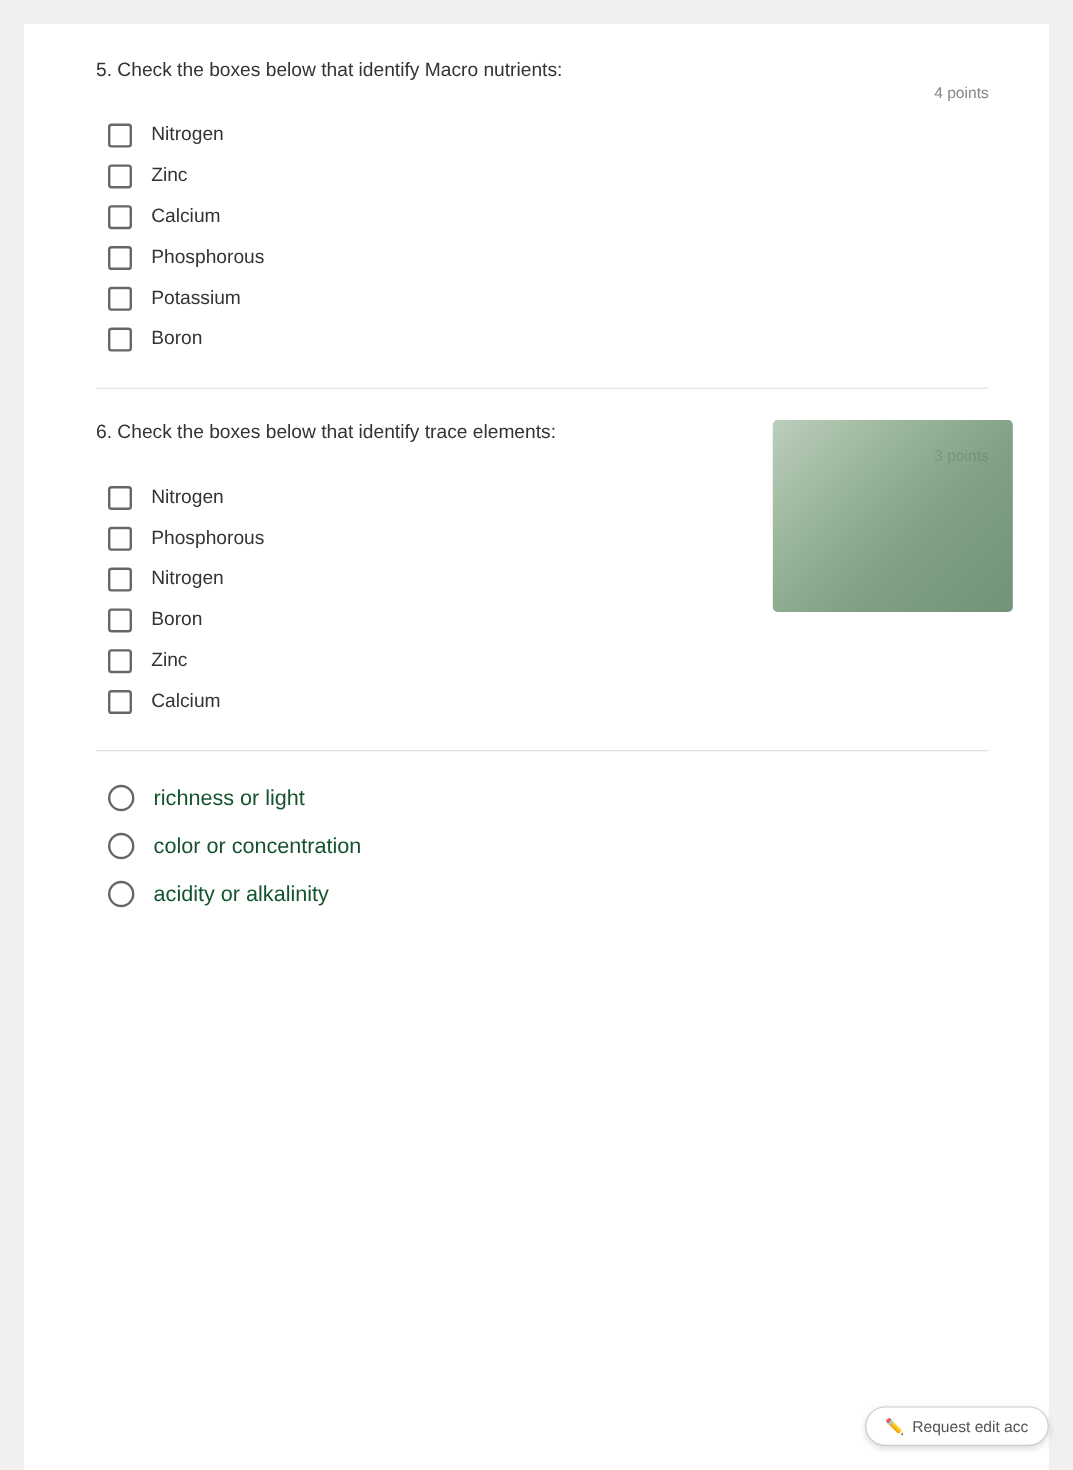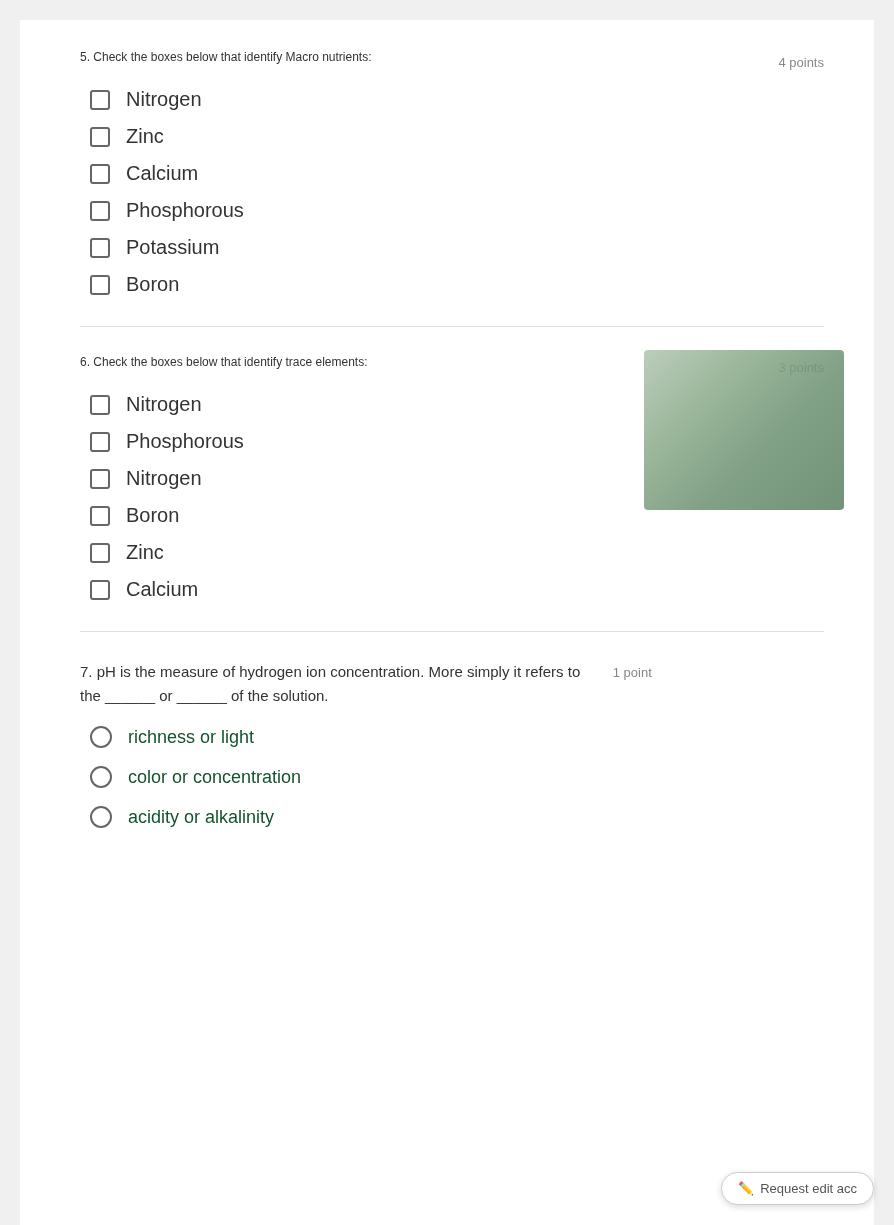--- a/index.html
+++ b/index.html
@@ -30,32 +30,32 @@
     }
 
     .question-header {
       display: flex;
       justify-content: space-between;
       align-items: flex-start;
       margin-bottom: 18px;
     }
 
     .question-text {
-      font-size: 12px;
+      font-size: 16px;
       color: #333;
       font-weight: 400;
       flex: 1;
     }
 
     .points-badge {
       font-size: 13px;
       color: #888;
       white-space: nowrap;
       margin-left: 20px;
-      margin-top: 5px;
+      margin-top: 20px;
     }
 
     .options-list {
       list-style: none;
       padding-left: 10px;
     }
 
     .checkbox-item {
       display: flex;
       align-items: center;
@@ -74,21 +74,21 @@
       flex-shrink: 0;
       background: white;
     }
 
     .checkbox-item input[type="checkbox"]:checked {
       background-color: #1a73e8;
       border-color: #1a73e8;
     }
 
     .checkbox-label {
-      font-size: 20px;
+      font-size: 16px;
       color: #333;
     }
 
     .radio-item {
       display: flex;
       align-items: center;
       margin-bottom: 18px;
     }
 
     .radio-item input[type="radio"] {
@@ -237,29 +237,20 @@
       <li class="checkbox-item">
         <input type="checkbox" id="q6-calcium" style="">
         <label class="checkbox-label" for="q6-calcium">Calcium</label>
       </li>
     </ul>
   </div>
 
   <hr class="divider">
 
   <div class="question-block">
-    <div class="question-header">
-      <span class="question-7-text">
-        <span>7.</span>
-        <span>pH is the measure of hydrogen ion concentration. More simply it refers to</span>
-        &nbsp;&nbsp;<span class="points-badge" style="display:inline;">1 point</span>
-        <br>
-        <span>the ______ or ______ of the solution.</span>
-      </span>
-    </div>
     <ul class="options-list">
       <li class="radio-item">
         <input type="radio" name="q7" id="q7-richness" style="">
         <label class="radio-label" for="q7-richness">richness or light</label>
       </li>
       <li class="radio-item">
         <input type="radio" name="q7" id="q7-color" style="">
         <label class="radio-label" for="q7-color">color or concentration</label>
       </li>
       <li class="radio-item">

